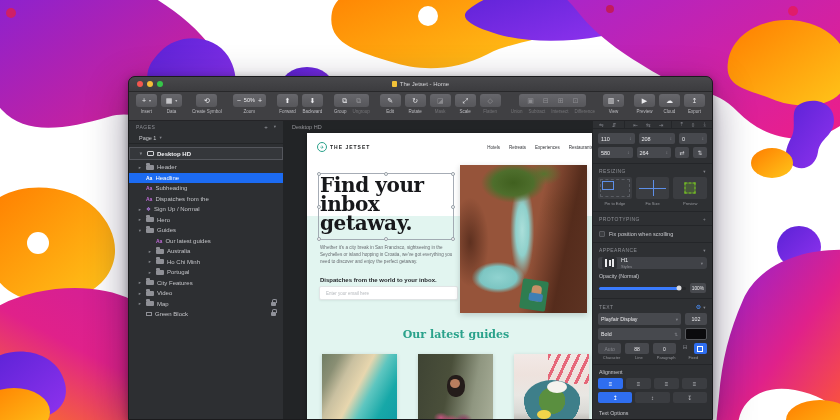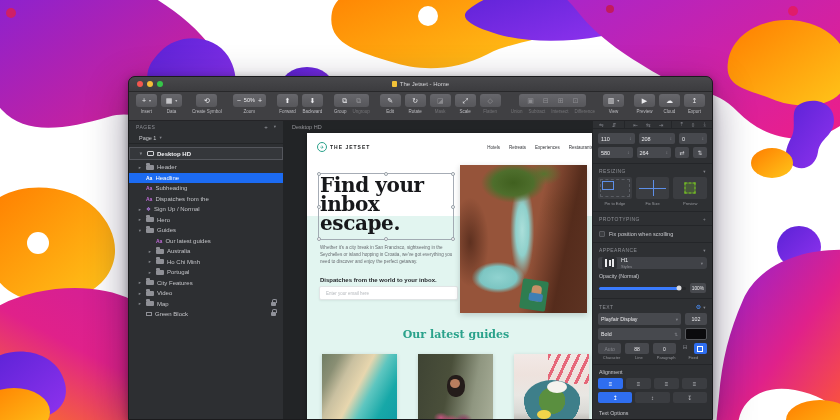--- a/index.html
+++ b/index.html
@@ -522,21 +522,21 @@
               <span>Hotels</span>
               <span>Retreats</span>
               <span>Experiences</span>
               <span>Restaurants</span>
             </div>
           </div>
 
           <div class="headline">
             <div>Find your</div>
             <div>inbox</div>
-            <div>escape.</div>
+            <div>getaway.</div>
           </div>
 
           <div class="selbox">
             <span class="hd" style="left:0;top:0"></span>
             <span class="hd" style="left:50%;top:0"></span>
             <span class="hd" style="left:100%;top:0"></span>
             <span class="hd" style="left:0;top:50%"></span>
             <span class="hd" style="left:100%;top:50%"></span>
             <span class="hd" style="left:0;top:100%"></span>
             <span class="hd" style="left:50%;top:100%"></span>

